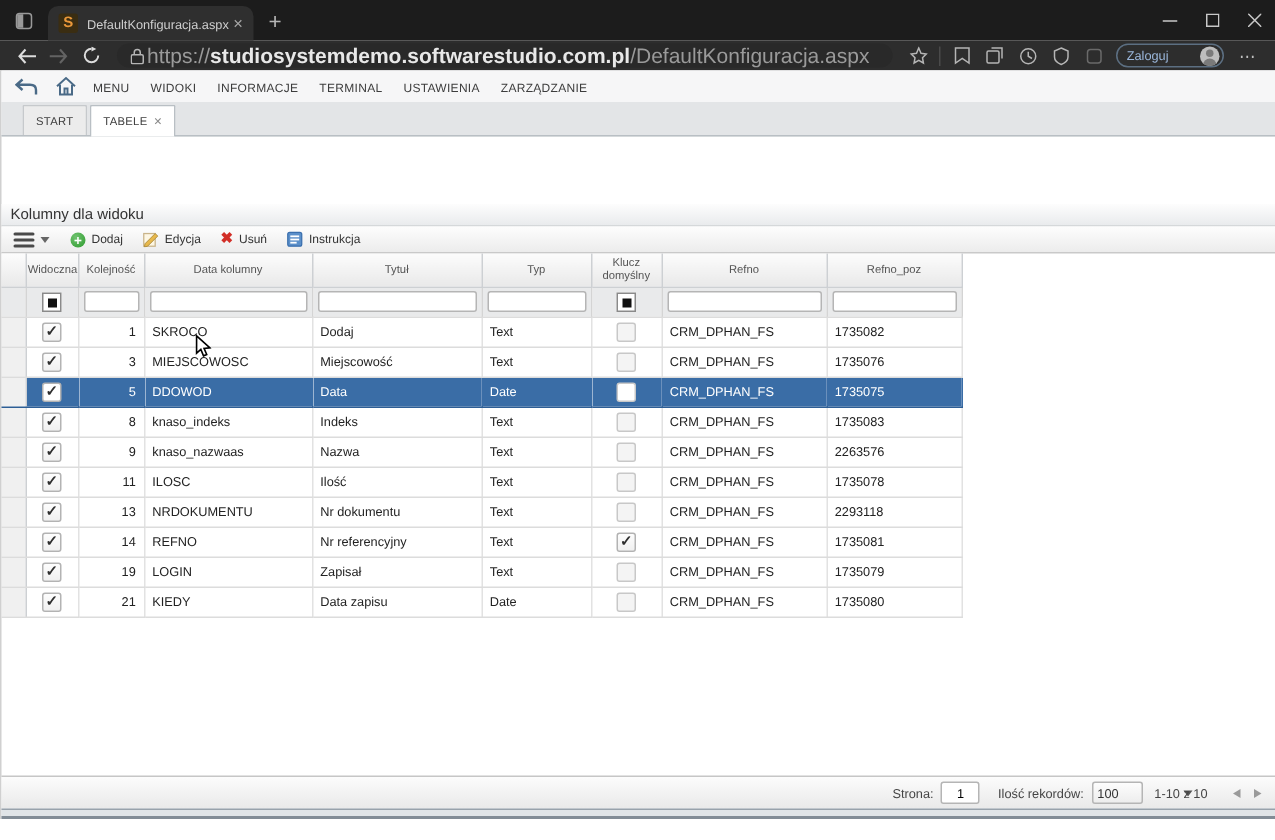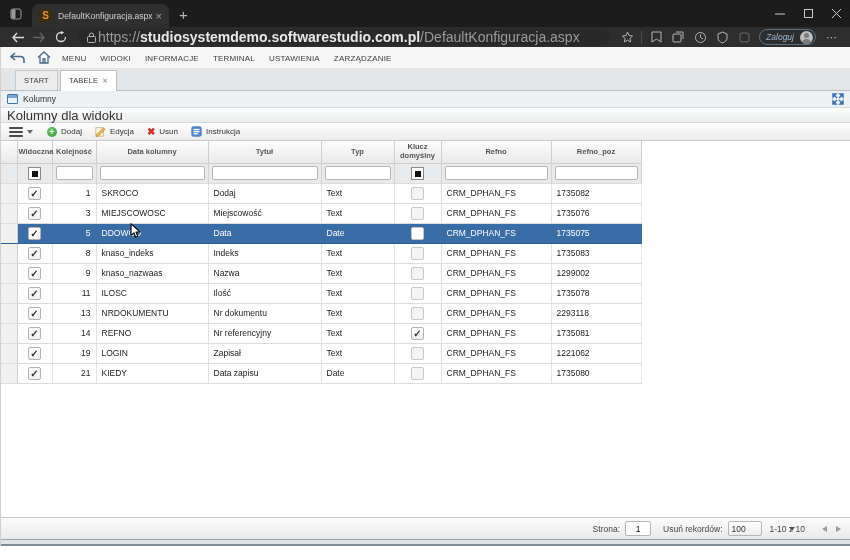--- a/index.html
+++ b/index.html
@@ -18,21 +18,21 @@
 .win-btn { width:28px; height:27px; display:flex; align-items:center; justify-content:center; color:#c8c8c8; }
 
 .navbar { height:20px; background:#2d2d2d; display:flex; align-items:center; padding:0 6px; }
 .nav-ic { width:22px; height:18px; display:flex; align-items:center; justify-content:center; }
 .urlbox { flex:1; height:16px; display:flex; align-items:center; margin:0 6px; border-radius:8px; background:#292929; padding:0 6px; }
 .url { color:#9a9a9a; font-size:14px; white-space:nowrap; }
 .url b { color:#e8e8e8; font-weight:bold; }
 .nav-right { display:flex; align-items:center; }
 .nsep { width:1px; height:13px; background:#4a4a4a; margin:0 3px; }
 .login-pill { display:flex; align-items:center; border:1px solid #5c6f82; border-radius:10px; height:16px; padding:1px 2px 1px 6px; margin:0 4px; }
-.login-label { color:#9cb8dc; font-size:8.5px; margin-right:6px;font-style:italic; }
+.login-label { color:#9cb8dc; font-size:8.5px; margin-right:21px; }
 .avatar { width:13px; height:13px; border-radius:50%; background:#bdbdbd; position:relative; overflow:hidden; }
 .avatar:before { content:""; position:absolute; width:5px; height:5px; border-radius:50%; background:#7a7a7a; left:4px; top:2px; }
 .avatar:after { content:""; position:absolute; width:9px; height:6px; border-radius:5px 5px 0 0; background:#7a7a7a; left:2px; top:8px; }
 .dots { color:#c0c0c0; font-size:11px; letter-spacing:1px; margin:0 6px; }
 
 
 .page { height:499px; display:flex; flex-direction:column; background:#fff; border-left:1px solid #d0d0d0; position:relative; }
 
 .appmenu { height:21px; background:#f6f6f7; display:flex; align-items:center; padding-left:9px; }
 .appmenu .mi { color:#3d3d3d; font-size:8px; margin-right:14px; letter-spacing:.2px; }
@@ -41,35 +41,35 @@
 .apptabs { height:23px; background:#e3e5e7; border-bottom:1px solid #b9bfc4; display:flex; align-items:flex-end; padding-left:14px; }
 .atab { height:20px; line-height:19px; padding:0 8px; font-size:7.5px; letter-spacing:.2px; color:#3d3d3d; background:#ececec; border:1px solid #c6c9cc; border-bottom:none; margin-right:2px; border-radius:1px 1px 0 0; }
 .atab.active { background:#fff; height:21px; line-height:20px; margin-bottom:-1px; border-color:#b9bfc4; }
 .atab .x { color:#8a8a8a; margin-left:4px; font-size:7px; }
 
 .panelbar { height:17px; background:#eef1f3; border-bottom:1px solid #d9dcde; display:flex; align-items:center; padding:0 6px; color:#2f2f2f; }
 .panelbar .ptxt { margin-left:5px; font-size:8.5px; }
 .panel-ic { width:11px; height:10px; border:1px solid #4277a8; background:linear-gradient(#7ba7cc 0 3px, #e8f1f8 3px); border-radius:1px; }
 .expand-ic { margin-left:auto; display:flex; }
 
-.subbar { height:15px; background:linear-gradient(#fdfdfd,#e9ebed); border-bottom:1px solid #d5d8da; display:flex; align-items:center; padding:0 6px; color:#333; font-size:13px; }
+.subbar { height:15px; background:linear-gradient(#fdfdfd,#e9ebed); border-bottom:1px solid #d5d8da; display:flex; align-items:center; padding:0 6px; color:#333; font-size:10px;margin-top:45px; }
 
 .toolbar { height:18px; background:linear-gradient(#fdfdfd,#ececec); border-bottom:1px solid #c9c9c9; display:flex; align-items:center; padding:0 8px; }
 .burger { display:flex; flex-direction:column; gap:2px; margin-right:4px; }
 .burger i { width:14px; height:2px; background:#4a4a4a; border-radius:1px; }
 .caret { width:0; height:0; border:3px solid transparent; border-top:4px solid #666; margin:3px 14px 0 0; }
 .tbtn { display:flex; align-items:center; margin-right:13px; color:#333; font-size:8px; }
 .tbtn .ti { margin-right:4px; display:flex; }
 .ic-add { width:10px; height:10px; border-radius:50%; background:radial-gradient(circle at 35% 30%, #6fc26f, #2e9b2e); color:#fff; font-size:9px; line-height:10px; text-align:center; font-weight:bold; }
 .ic-del { color:#d22f27; font-weight:bold; font-size:10px; line-height:10px; }
 
 
 .gridwrap { position:relative; }
 table.grid { border-collapse:collapse; table-layout:fixed; width:640px; }
-.grid th { background:linear-gradient(#fcfcfc,#e9e9e9); border:1px solid #cdd0d3; border-top:none; font-weight:bold; font-size:7.5px; color:#555; height:22px; padding:0 1px; line-height:8.5px; }
+.grid th { background:linear-gradient(#fcfcfc,#e9e9e9); border:1px solid #cdd0d3; border-top:none; font-weight:normal; font-size:7.5px; color:#555; height:22px; padding:0 1px; line-height:8.5px; }
 .grid th:first-child { border-left:none; }
 .grid td { border-right:1px solid #e2e2e2; border-bottom:1px solid #dcdcdc; height:20px; padding:0 5px; font-size:8.5px; color:#222; overflow:hidden; white-space:nowrap; }
 .grid td:first-child { background:#f0f0f0; border-right:1px solid #cdd0d3; }
 .grid tr.filter td { background:#e9eaeb; border-right:1px solid #d4d4d4; padding:0 3px; }
 .grid tr.filter td:first-child { background:#e9eaeb; }
 .grid tr.filter input { width:100%; height:14px; border:1px solid #b5b5b5; border-radius:2px; font-size:8.5px; padding:0 2px; }
 .num { text-align:right; }
 .cbc { text-align:center; }
 .cb { display:inline-block; width:13px; height:13px; border:1px solid #b3b3b3; border-radius:2px; background:linear-gradient(#fdfdfd,#f0f0f0); vertical-align:middle; line-height:12px; text-align:center; color:#2f2f2f; font-size:10px; font-weight:bold; }
 .cb.un { background:#f4f4f4; border-color:#c8c8c8; }
@@ -210,35 +210,20 @@
           </svg>
         </span>
       <span id="menu-items"><span class="mi">MENU</span><span class="mi">WIDOKI</span><span class="mi">INFORMACJE</span><span class="mi">TERMINAL</span><span class="mi">USTAWIENIA</span><span class="mi">ZARZĄDZANIE</span></span>
     </div>
 
     <div class="apptabs" id="app-tabs">
         <span class="atab">START</span>
         <span class="atab active">TABELE<span class="x">✕</span></span>
       </div>
 
-    <div class="panelbar">
-      <span class="panel-ic"></span>
-      <span class="ptxt">Kolumny</span>
-      <span class="expand-ic">
-        <svg width="12" height="12" viewBox="0 0 12 12">
-            <g stroke="#3a6fae" stroke-width="1.4" fill="#3a6fae">
-              <path d="M2 2 L5 5 M10 2 L7 5 M2 10 L5 7 M10 10 L7 7" fill="none"></path>
-              <path d="M1 1 L4 1 L1 4 Z"></path>
-              <path d="M11 1 L8 1 L11 4 Z"></path>
-              <path d="M1 11 L4 11 L1 8 Z"></path>
-              <path d="M11 11 L8 11 L11 8 Z"></path>
-            </g>
-          </svg>
-      </span>
-    </div>
 
     <div class="subbar">
       <span>Kolumny dla widoku</span>
     </div>
 
     <div class="toolbar">
       <span class="burger">
           <i></i>
           <i></i>
           <i></i>
@@ -362,21 +347,21 @@
             </tr>
             <tr>
               <td></td>
               <td class="cbc"><span class="cb">✓</span></td>
               <td class="num">9</td>
               <td>knaso_nazwaas</td>
               <td>Nazwa</td>
               <td>Text</td>
               <td class="cbc"><span class="cb un"></span></td>
               <td>CRM_DPHAN_FS</td>
-              <td>1299002</td>
+              <td>2263576</td>
             </tr>
             <tr>
               <td></td>
               <td class="cbc"><span class="cb">✓</span></td>
               <td class="num">11</td>
               <td>ILOSC</td>
               <td>Ilość</td>
               <td>Text</td>
               <td class="cbc"><span class="cb un"></span></td>
               <td>CRM_DPHAN_FS</td>
@@ -406,41 +391,41 @@
             </tr>
             <tr>
               <td></td>
               <td class="cbc"><span class="cb">✓</span></td>
               <td class="num">19</td>
               <td>LOGIN</td>
               <td>Zapisał</td>
               <td>Text</td>
               <td class="cbc"><span class="cb un"></span></td>
               <td>CRM_DPHAN_FS</td>
-              <td>1221062</td>
+              <td>1735079</td>
             </tr>
             <tr>
               <td></td>
               <td class="cbc"><span class="cb">✓</span></td>
               <td class="num">21</td>
               <td>KIEDY</td>
               <td>Data zapisu</td>
               <td>Date</td>
               <td class="cbc"><span class="cb un"></span></td>
               <td>CRM_DPHAN_FS</td>
               <td>1735080</td>
             </tr>
           </tbody>
       </table>
     </div>
 
     <div class="pager">
       <span class="lbl">Strona:</span>
       <input class="pg-input" value="1" style="">
-      <span class="lbl">Usuń rekordów:</span>
+      <span class="lbl">Ilość rekordów:</span>
       <span class="pg-select">
           <span>100</span>
           <span class="caret"></span>
         </span>
       <span class="range">1-10 z 10</span>
       <span class="pbtn">
           <span class="tri-l"></span>
         </span>
       <span class="pbtn">
           <span class="tri-r"></span>

